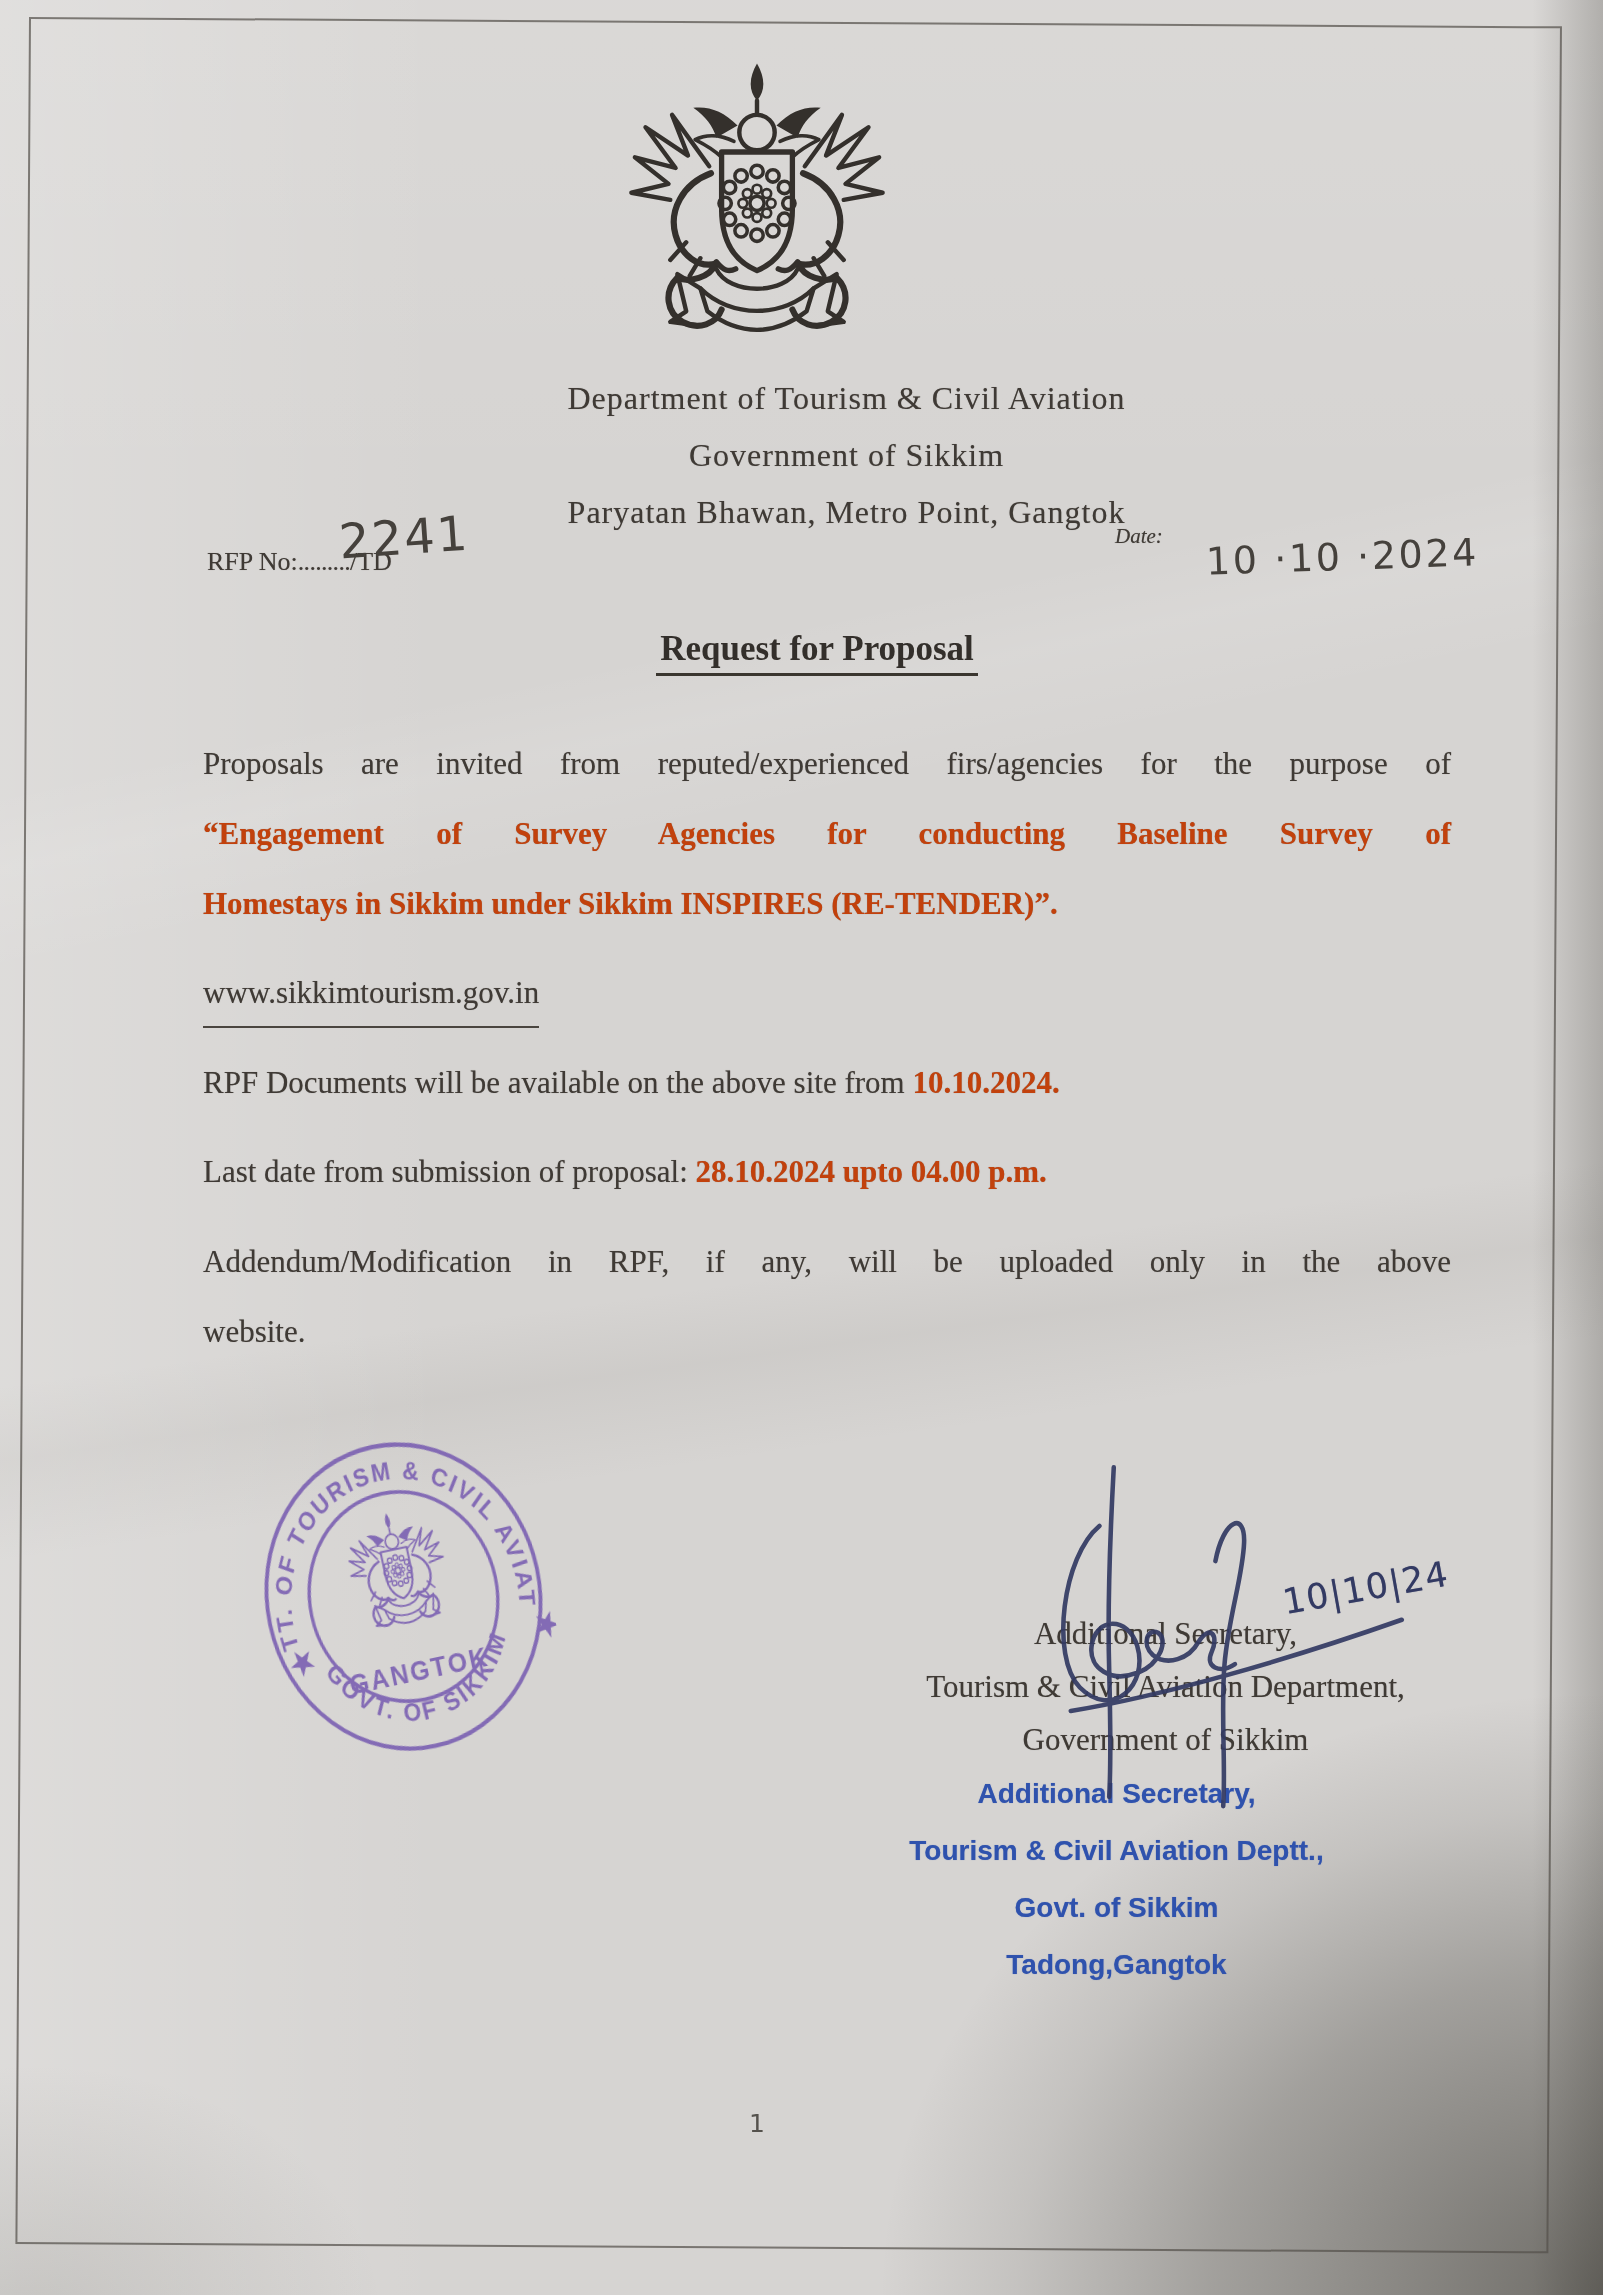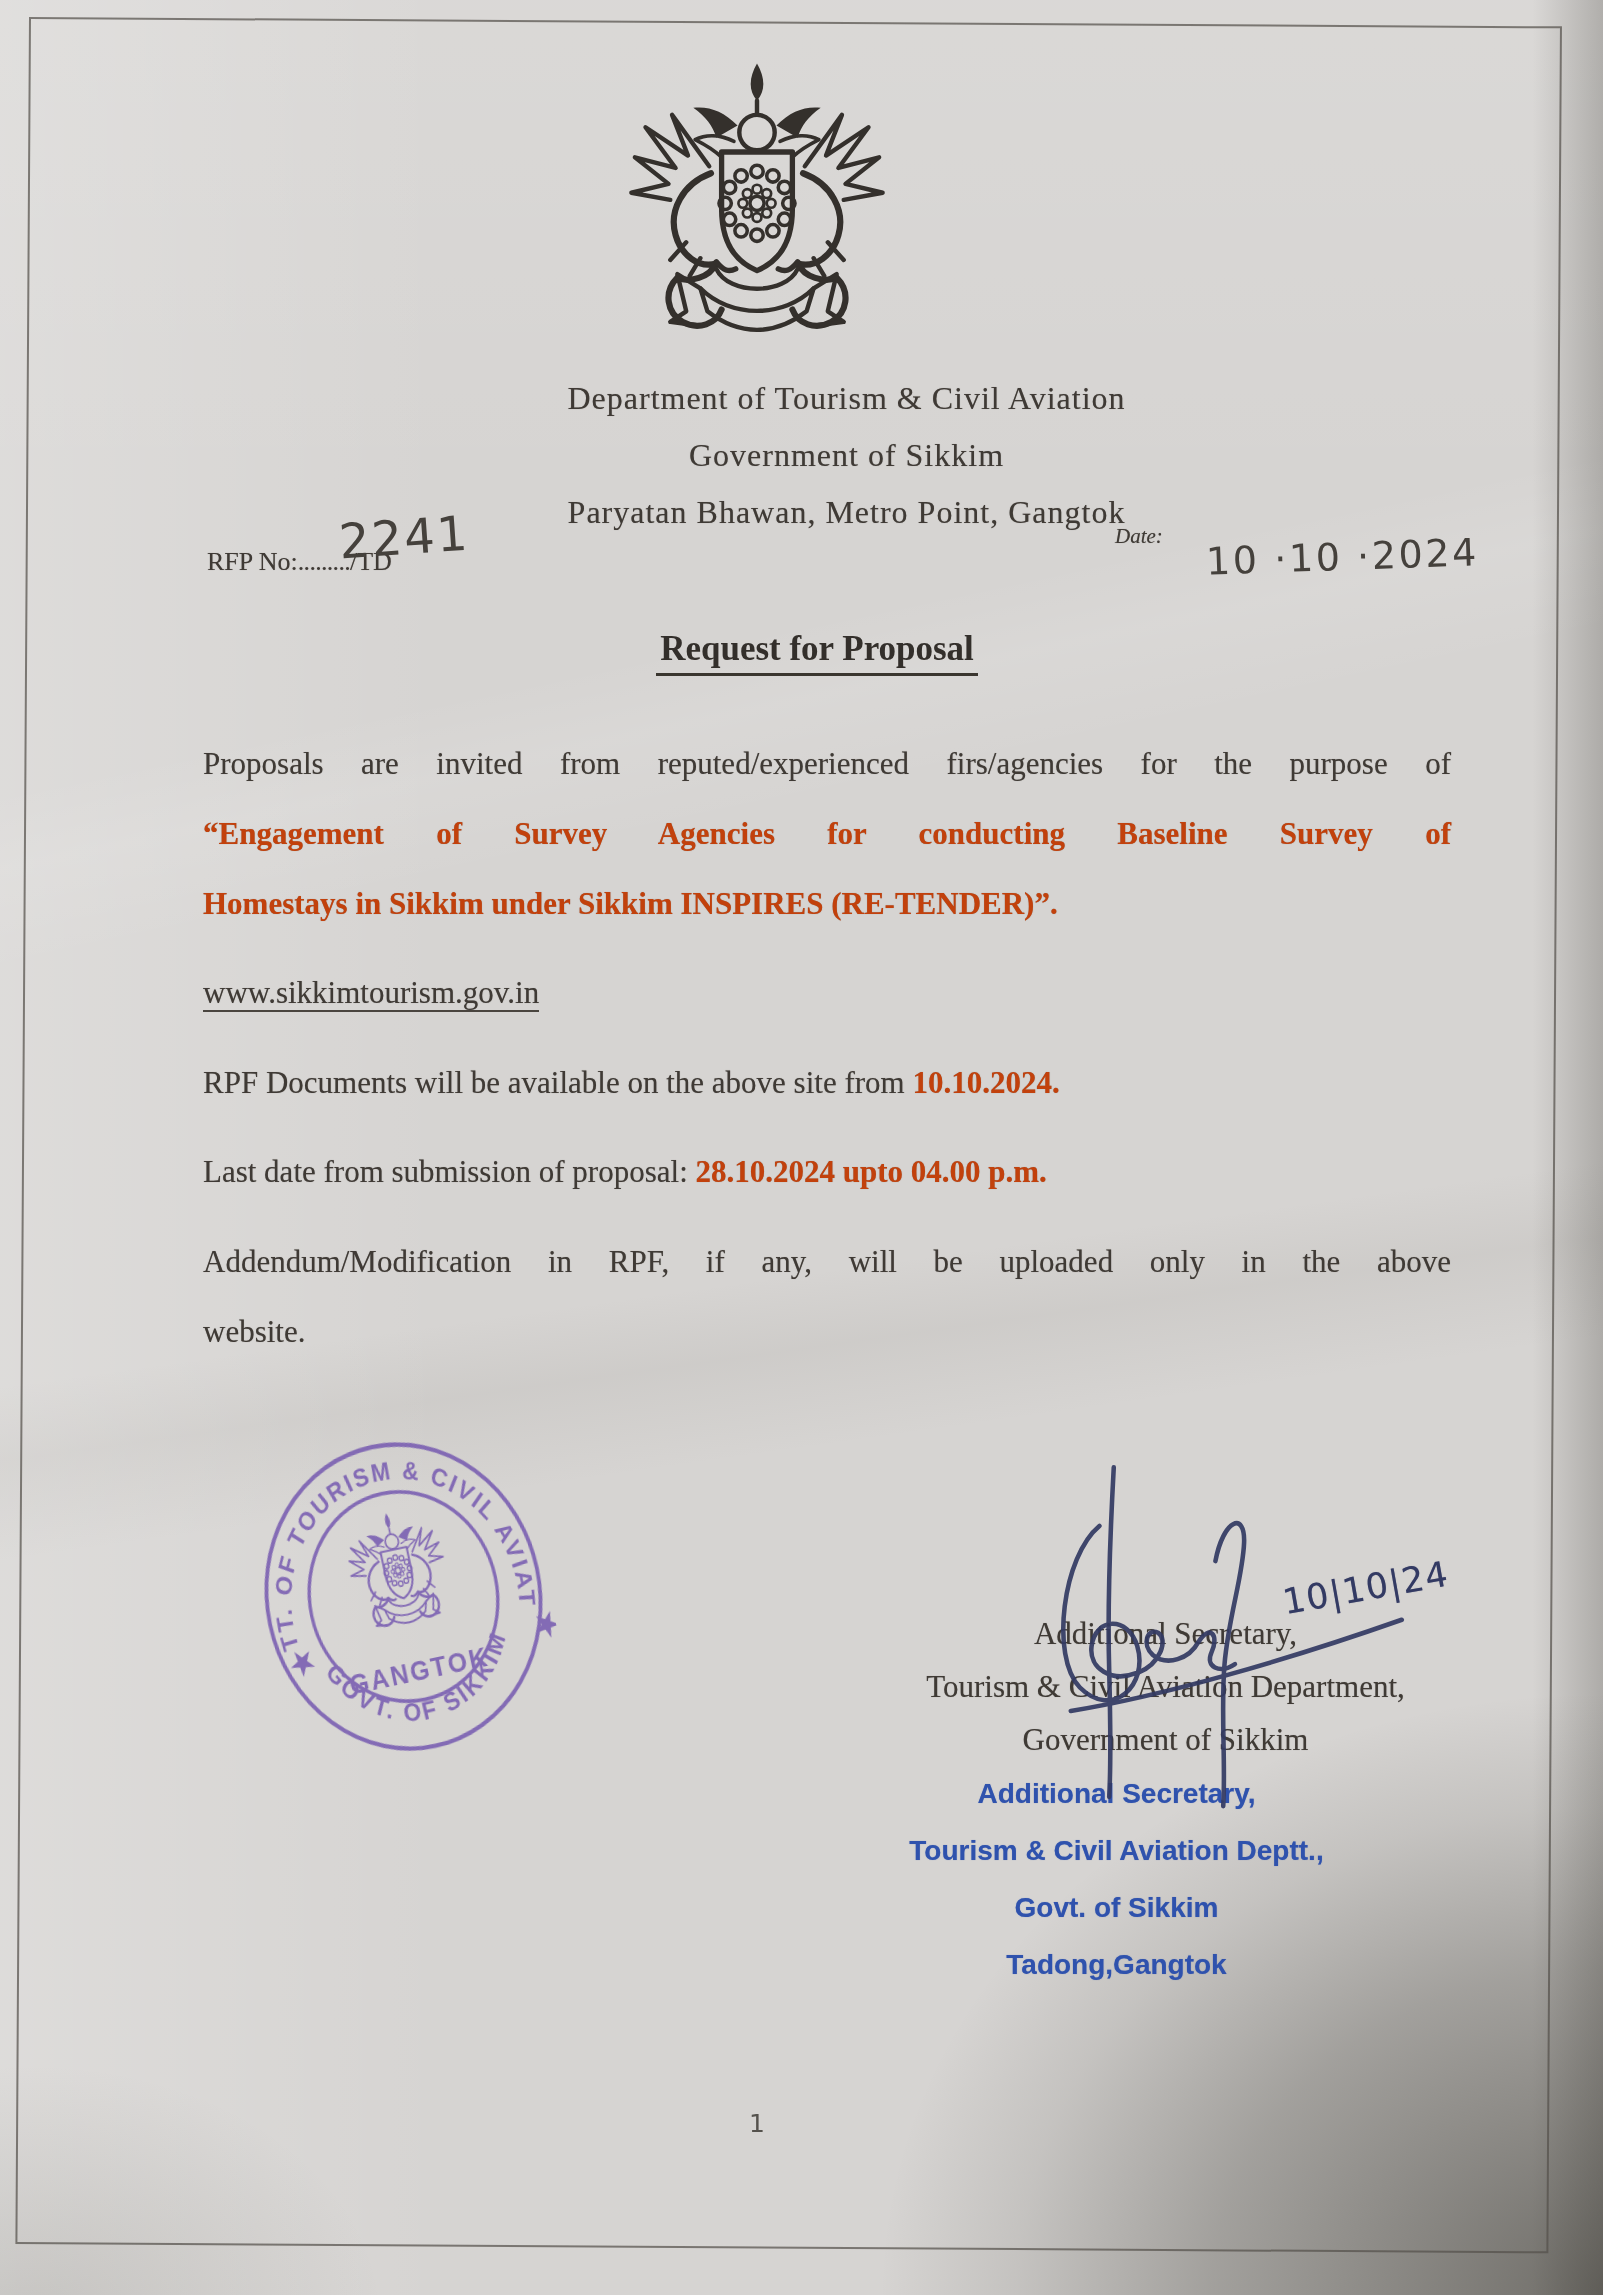--- a/index.html
+++ b/index.html
@@ -36,21 +36,21 @@
   .date-label{position:absolute;left:1115px;top:524px;font-size:21px;z-index:3;font-style:italic;}
   .date-hand{left:1206px;top:535px;font-size:38px;letter-spacing:2.6px;transform:rotate(-2deg);}
   .title{position:absolute;left:52px;top:629px;width:1530px;text-align:center;z-index:3;
          font-size:35px;font-weight:bold;color:#332f2b;}
   .title span{border-bottom:3.3px solid #3a362f;padding:0 3.9px 5.2px 3.9px;margin-top:16px;}
   .body{position:absolute;left:203px;top:709px;width:1248px;z-index:3;
         font-size:31px;line-height:70px;}
   .body p{margin:0 0 19.5px 0;}
   .jline{text-align:justify;text-align-last:justify;}
   .b{font-weight:bold;color:#c2410c;}
-  .linkline span{border-bottom:2px solid #4a453f;padding-bottom:0;}
+  .linkline span{border-bottom:2px solid #4a453f;padding-bottom:16px;}
   .stamp{position:absolute;left:260px;top:1453px;width:287px;height:287px;z-index:5;
          color:#7b60b2;opacity:.9;filter:blur(0.3px);
          transform:rotate(-12deg) scaleY(1.12);transform-origin:center;}
   .sig-svg{position:absolute;left:1003px;top:1449px;width:417px;height:365px;z-index:6;}
   .sig-date{left:1282px;top:1568px;font-size:35px;color:#333a63;transform:rotate(-10deg);
             letter-spacing:1.3px;z-index:6;text-shadow:0 0 0.7px rgba(51,58,99,.5);}
   .sigblock{position:absolute;left:775px;top:1607px;width:781px;text-align:center;z-index:3;
             font-size:31px;line-height:53px;}
   .bluestamp{position:absolute;left:781px;top:1765px;width:671px;text-align:center;z-index:5;
              font-family:"Liberation Sans", sans-serif;font-weight:bold;

